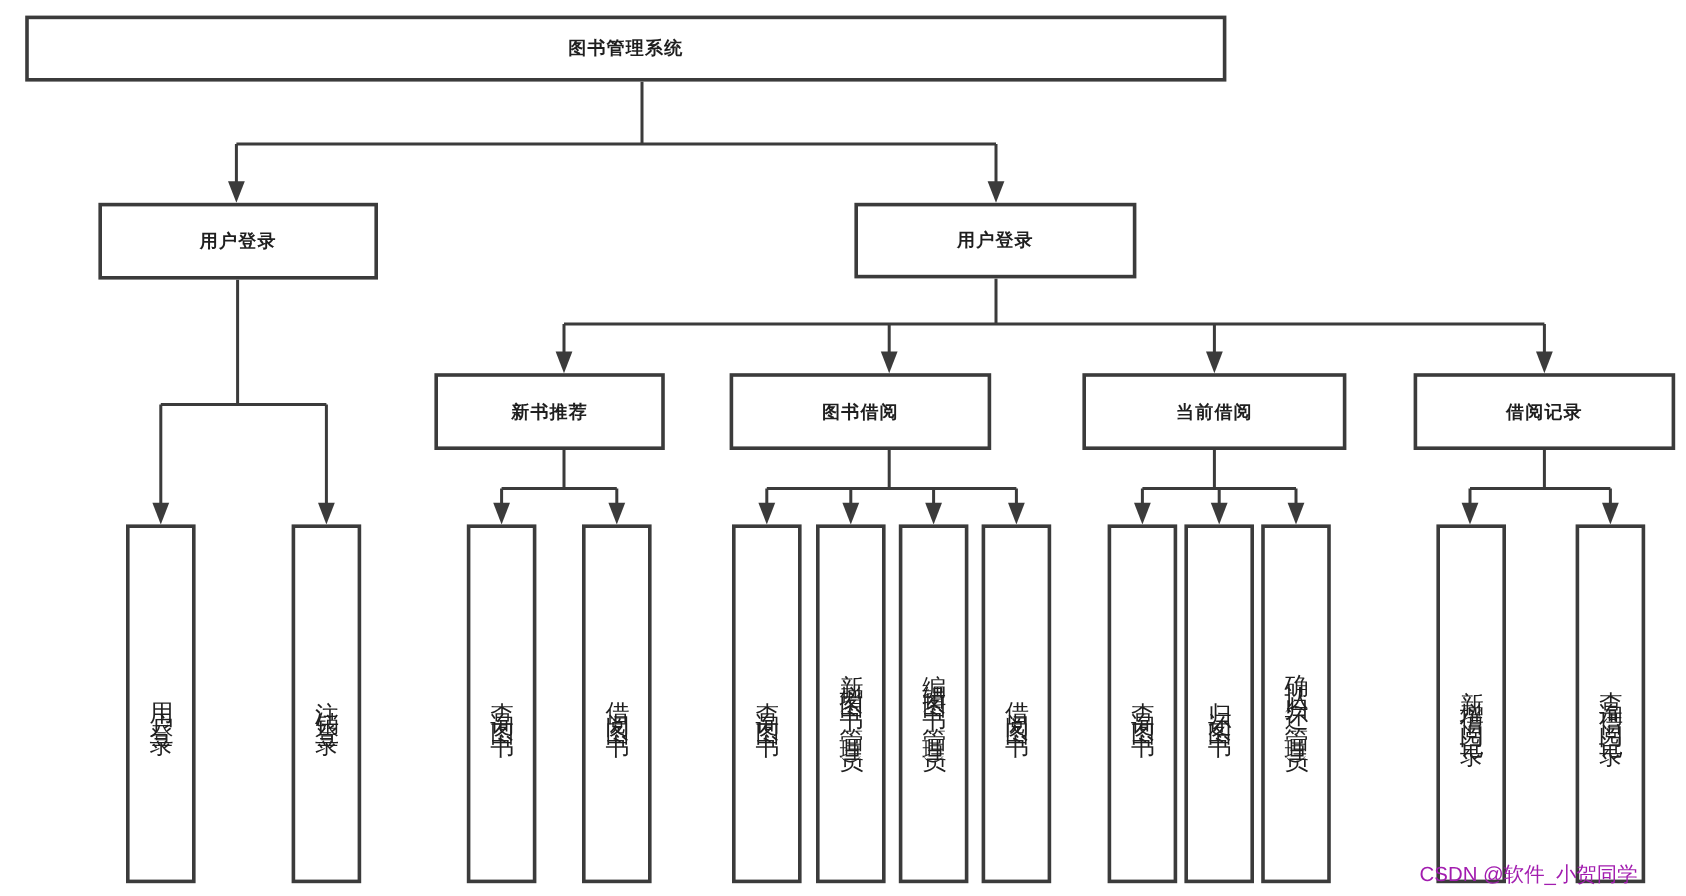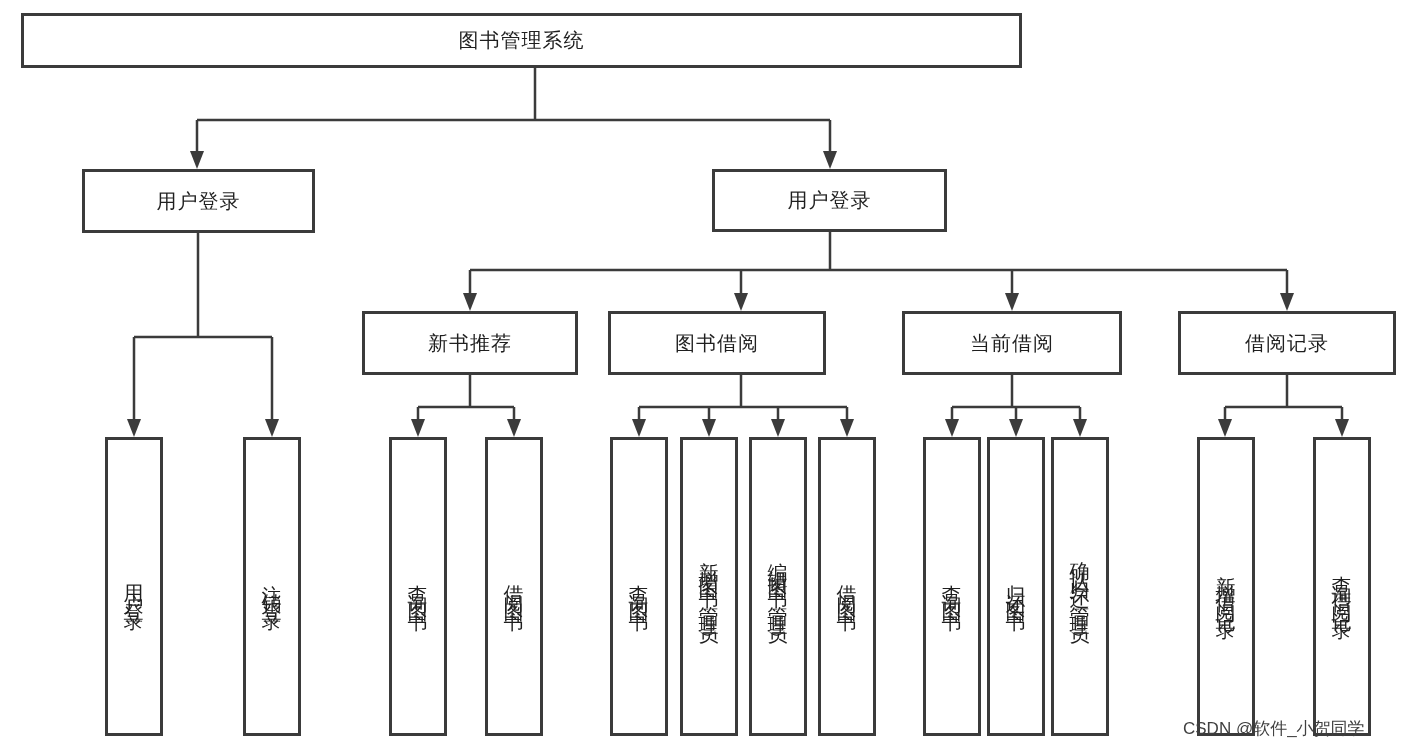--- a/index.html
+++ b/index.html
@@ -26,23 +26,24 @@
     position: absolute;
     box-sizing: border-box;
     border: 3px solid #3b3b3b;
     background: #ffffff;
     color: #1f1f1f;
     display: flex;
     align-items: center;
     justify-content: center;
   }
   .hbox {
-    font-size: 20px;
+    font-size: 15px;
     letter-spacing: 1px;
     white-space: nowrap;
+    font-weight: bold;
   }
   .vbox {
     writing-mode: vertical-rl;
     text-orientation: mixed;
     font-size: 20px;
     letter-spacing: 9px;
     line-height: 1;
   }
   .leaf {
     top: 437px;
@@ -51,21 +52,21 @@
   }
   .lvl2 {
     top: 311px;
     height: 64px;
   }
   #watermark {
     position: absolute;
     left: 1183px;
     top: 717px;
     font-size: 17px;
-    color: #404040;
+    color: #a21caf;
     white-space: nowrap;
   }
 </style>
 </head>
 <body>
 
 <div id="stage">
 
   <svg id="connectors" viewBox="0 0 1405 747" xmlns="http://www.w3.org/2000/svg">
     <g stroke="#3b3b3b" stroke-width="2.5" fill="none">
@@ -108,21 +109,21 @@
       <polygon points="1218,419 1232,419 1225,437"></polygon>
       <polygon points="1335,419 1349,419 1342,437"></polygon>
     </g>
   </svg>
 
   <div class="box hbox" style="left:21px; top:13px; width:1001px; height:55px;">图书管理系统</div>
 
   <div class="box hbox" style="left:82px; top:169px; width:233px; height:64px;">用户登录</div>
   <div class="box hbox" style="left:712px; top:169px; width:235px; height:63px;">用户登录</div>
 
-  <div class="box hbox lvl2" style="left:362px; width:216px;">新书推荐</div>
+  <div class="box hbox lvl2" style="left:362px; width:192px;">新书推荐</div>
   <div class="box hbox lvl2" style="left:608px; width:218px;">图书借阅</div>
   <div class="box hbox lvl2" style="left:902px; width:220px;">当前借阅</div>
   <div class="box hbox lvl2" style="left:1178px; width:218px;">借阅记录</div>
 
   <div class="box vbox leaf" style="left:105px;">用户登录</div>
   <div class="box vbox leaf" style="left:243px;">注销登录</div>
 
   <div class="box vbox leaf" style="left:389px;">查询图书</div>
   <div class="box vbox leaf" style="left:485px;">借阅图书</div>
 

